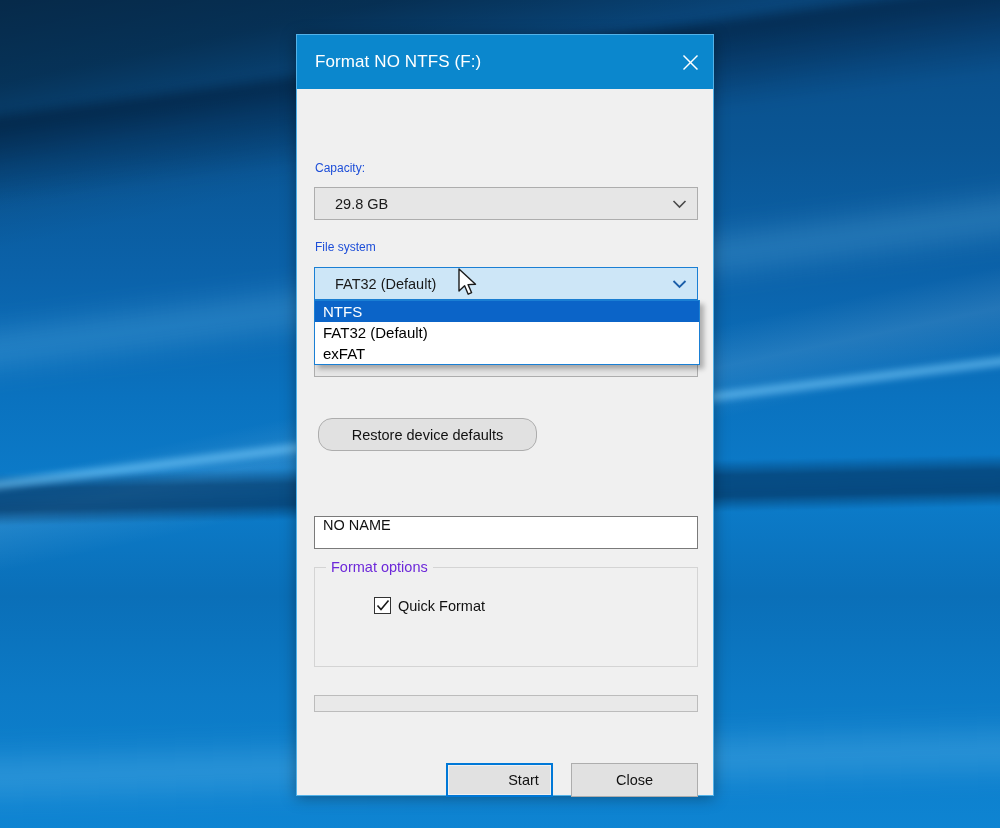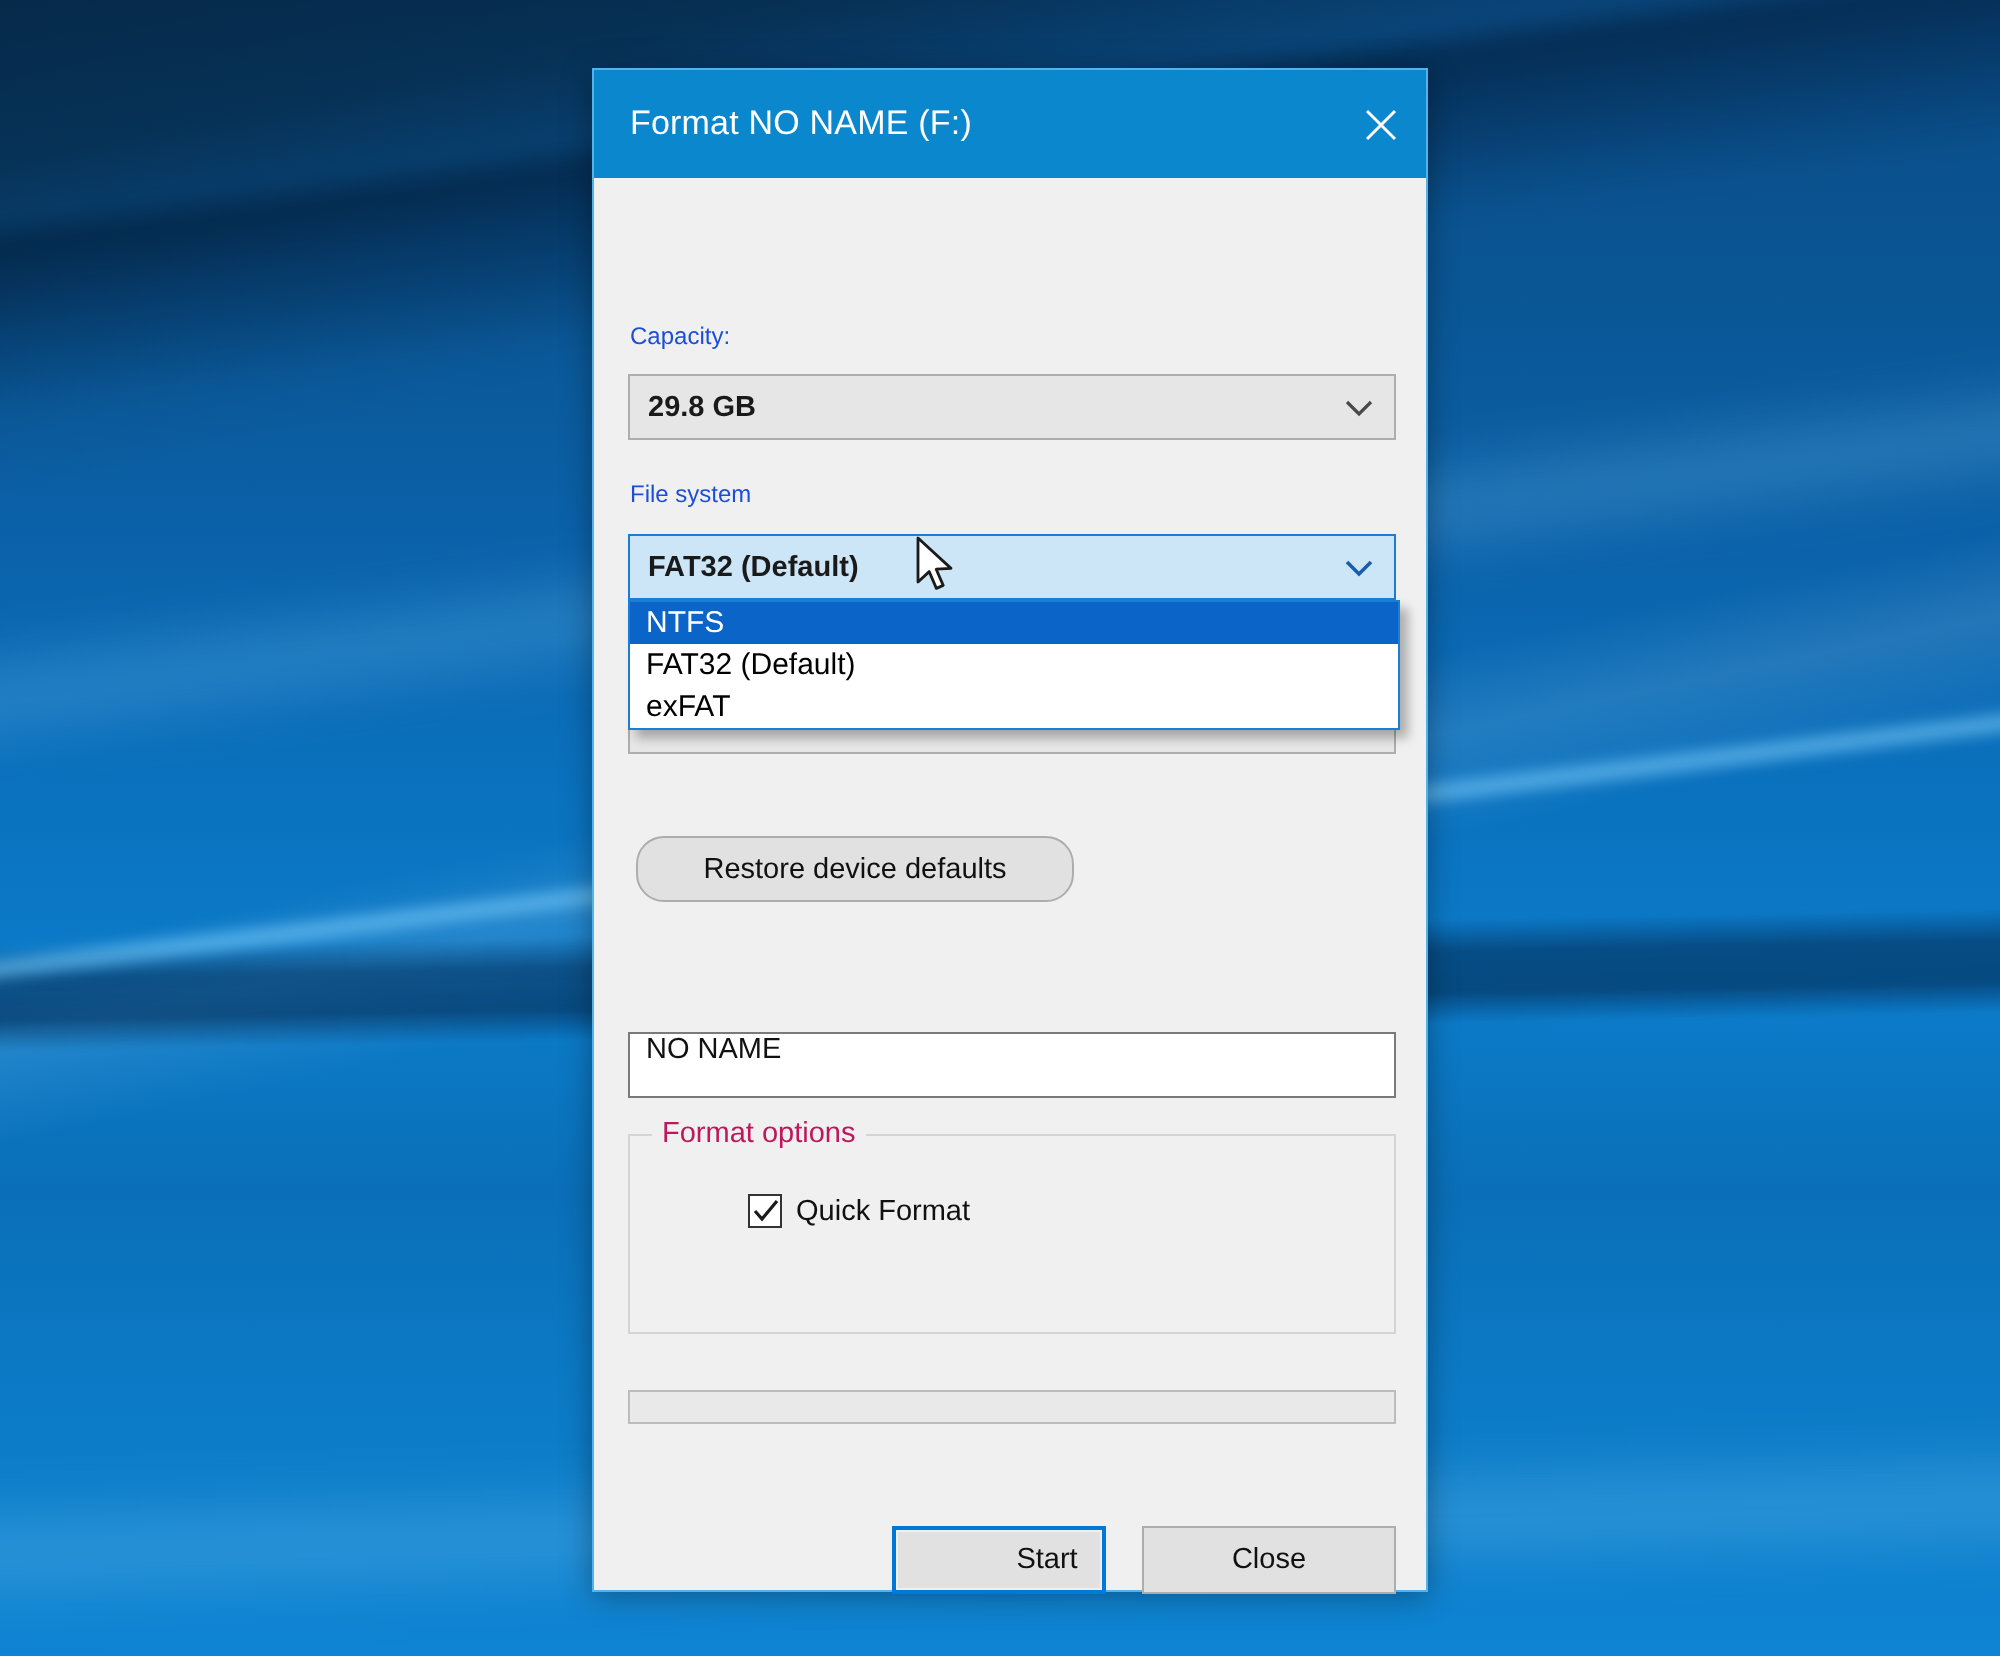--- a/index.html
+++ b/index.html
@@ -146,22 +146,21 @@
   }
 
   
   .combo {
     position: absolute;
     box-sizing: border-box;
     display: flex;
     align-items: center;
     font-size: 14.5px;
     color: #1a1a1a;
-    padding-left: 9px;
-    font-weight: bold;
+    padding-left: 20px;
   }
   .combo .chev {
     position: absolute;
     right: 10px;
     top: 50%;
     transform: translateY(-50%);
     line-height: 0;
   }
   .combo-disabled {
     background: #e6e6e6;
@@ -236,21 +235,21 @@
     box-sizing: border-box;
     border: 1px solid #d4d4d4;
   }
   .groupbox-title {
     position: absolute;
     top: -9px;
     left: 11px;
     background: #f0f0f0;
     padding: 0 5px;
     font-size: 14.5px;
-    color: #be185d;
+    color: #6d28d9;
     white-space: nowrap;
   }
 
   
   .checkrow {
     position: absolute;
     display: flex;
     align-items: center;
     gap: 7px;
     padding-left: 44px;
@@ -295,21 +294,21 @@
 
 <div id="wallpaper">
   <div class="streak streak-a"></div>
   <div class="streak streak-b"></div>
   <div class="streak streak-c"></div>
 </div>
 
 <div id="dialog">
 
   <div class="titlebar">
-    <span class="title-text">Format NO NAME (F:)</span>
+    <span class="title-text">Format NO NTFS (F:)</span>
     <div class="close-btn">
       <span>
         <svg width="17" height="17" viewBox="0 0 17 17">
           <line x1="1.5" y1="1.5" x2="15.5" y2="15.5" stroke="#ffffff" stroke-width="1.5"></line>
           <line x1="15.5" y1="1.5" x2="1.5" y2="15.5" stroke="#ffffff" stroke-width="1.5"></line>
         </svg>
       </span>
     </div>
   </div>
 

